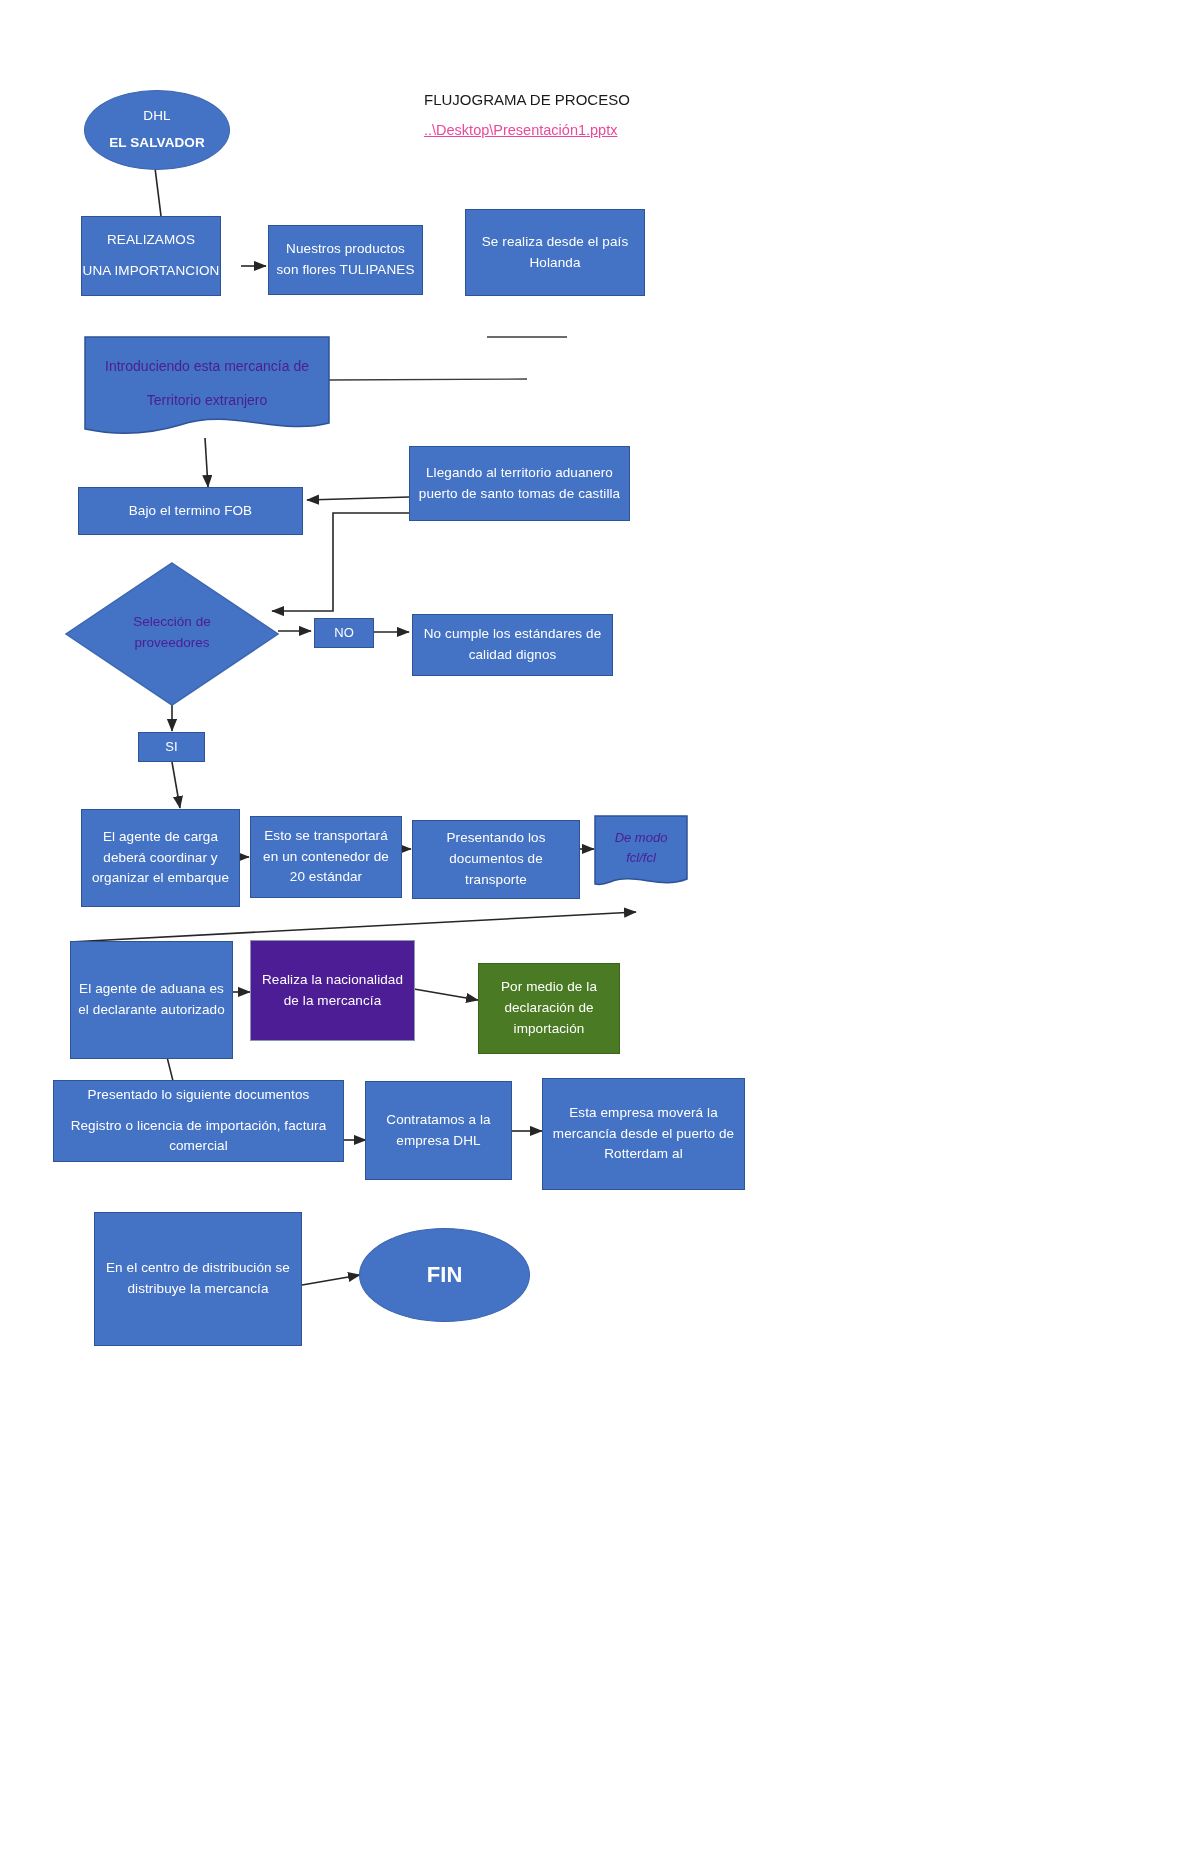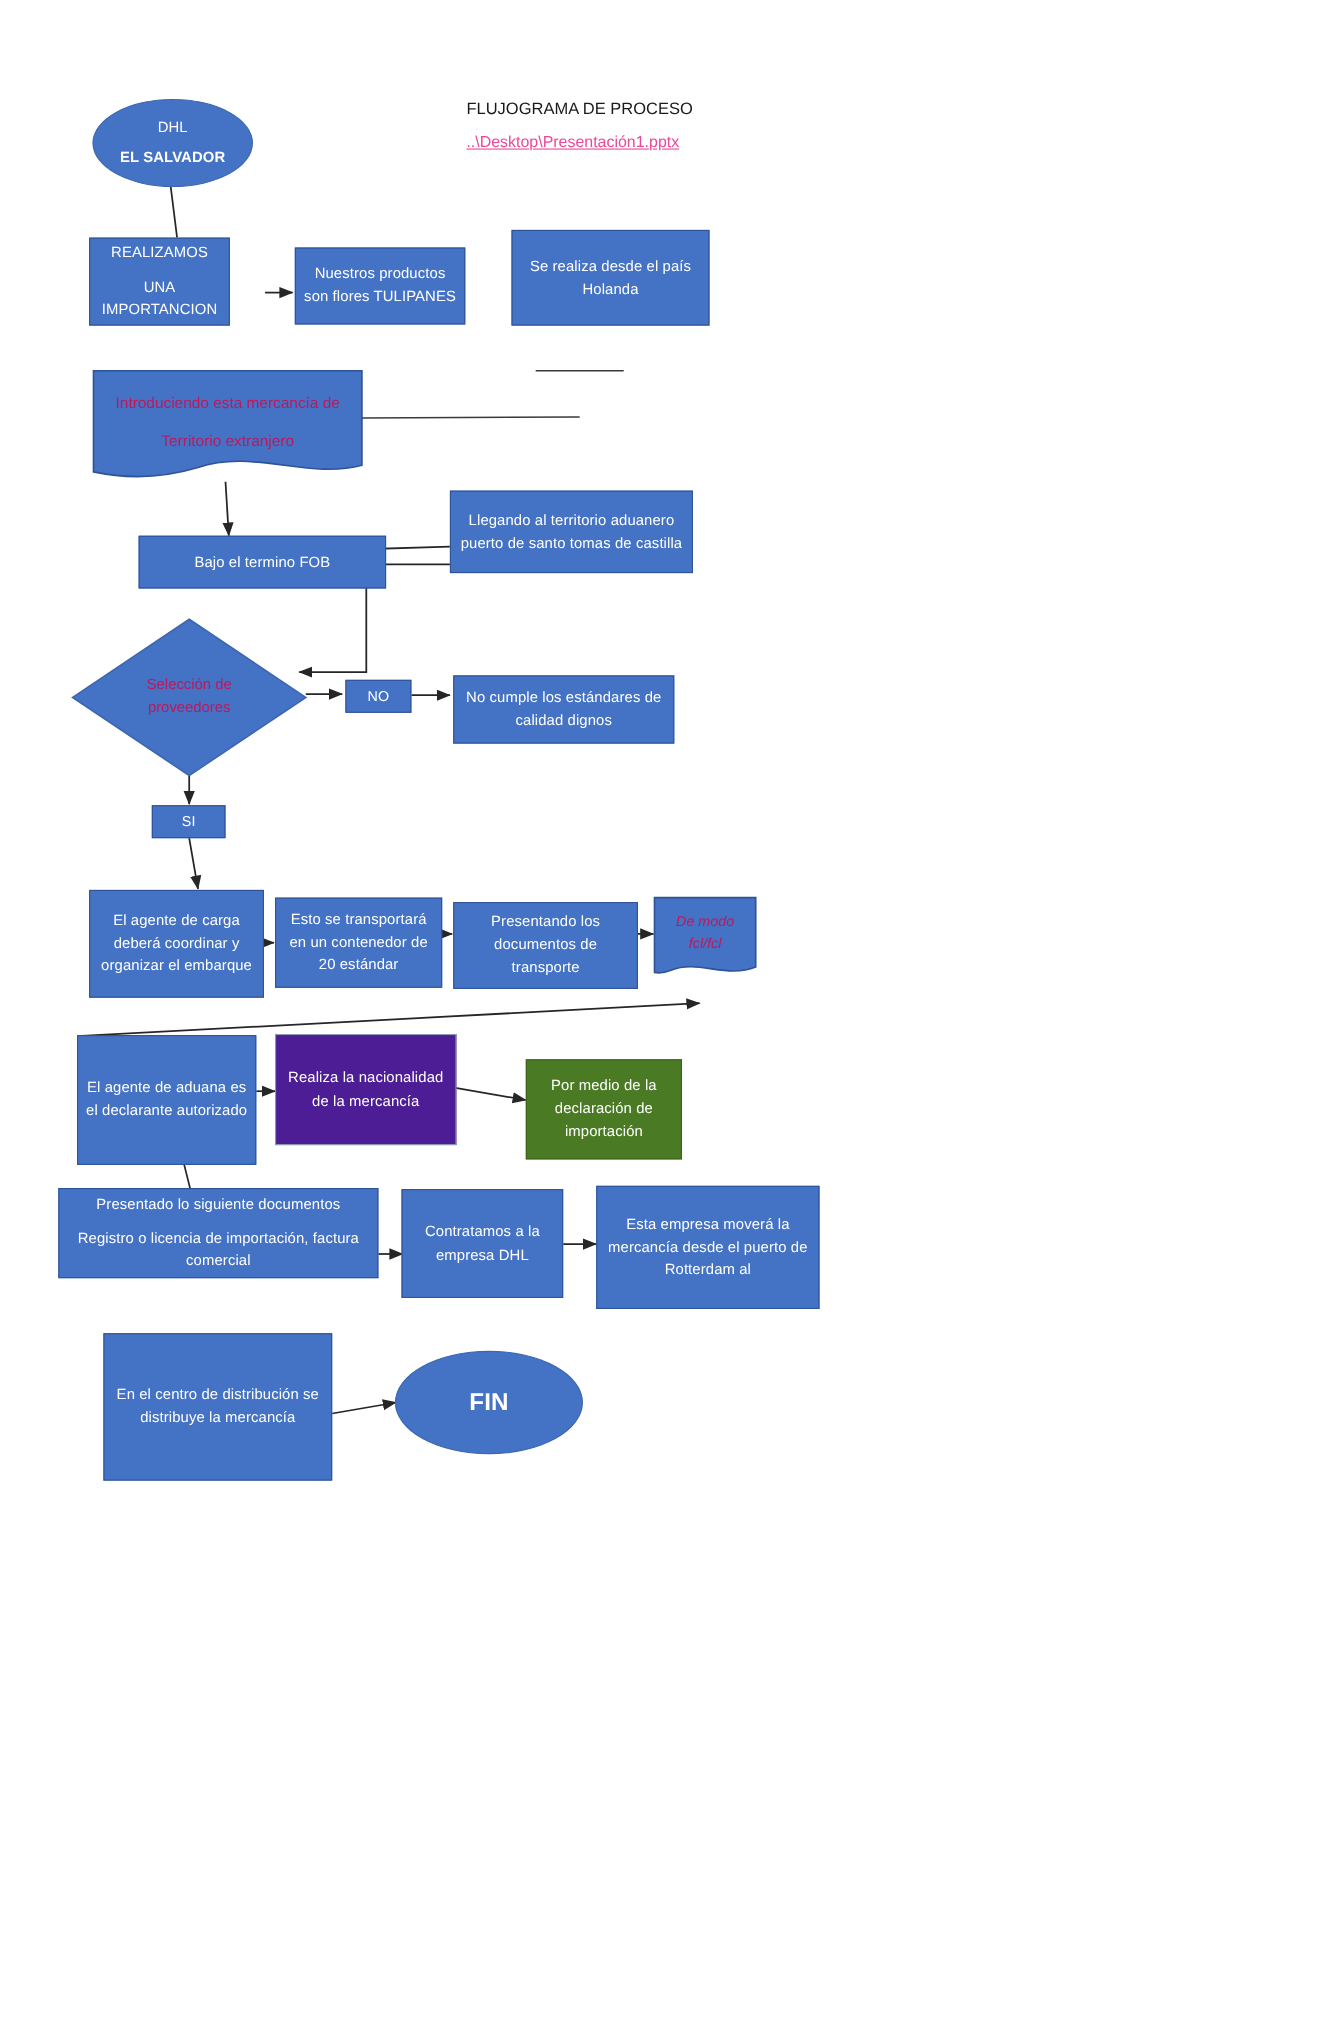--- a/index.html
+++ b/index.html
@@ -104,21 +104,21 @@
     font-size: 22px;
   }
   .svg-text {
     position: absolute;
     box-sizing: border-box;
     display: flex;
     flex-direction: column;
     align-items: center;
     justify-content: center;
     text-align: center;
-    color: #be185d;
+    color: #4c1d95;
     line-height: 1.55;
     pointer-events: none;
   }
 </style>
 </head>
 <body>
 
 <div id="canvas">
 
   <div class="title" style="left:424px; top:91px;">FLUJOGRAMA DE PROCESO</div>
@@ -196,36 +196,36 @@
   <div class="svg-text" style="left:595px; top:823px; width:92px; height:50px; font-size:13px;font-style:italic;">
     <span class="line">De modo</span>
     <span class="line">fcl/fcl</span>
   </div>
 
   <div class="node ellipse" style="left:84px; top:90px; width:146px; height:80px; font-size:13.5px;">
     <span class="line">DHL</span>
     <span class="line" style="font-weight:bold; margin-top:6px;">EL SALVADOR</span>
   </div>
 
-  <div class="node rect" style="left:81px; top:216px; width:128px; height:80px; font-size:13.5px;">
+  <div class="node rect" style="left:81px; top:216px; width:140px; height:80px; font-size:13.5px;">
     <span class="line">REALIZAMOS</span>
     <span class="line" style="margin-top:10px;">UNA IMPORTANCION</span>
   </div>
 
   <div class="node rect bold" style="left:268px; top:225px; width:155px; height:70px; font-size:13.5px;">
     <span class="line">Nuestros productos</span>
     <span class="line">son flores TULIPANES</span>
   </div>
 
   <div class="node rect" style="left:465px; top:209px; width:180px; height:87px; font-size:13.5px;">
     <span class="line">Se realiza desde el país</span>
     <span class="line">Holanda</span>
   </div>
 
-  <div class="node rect" style="left:78px; top:487px; width:225px; height:48px; font-size:13.5px;margin-left:48px;">
+  <div class="node rect" style="left:78px; top:487px; width:225px; height:48px; font-size:13.5px;">
     <span class="line">Bajo el termino FOB</span>
   </div>
 
   <div class="node rect" style="left:409px; top:446px; width:221px; height:75px; font-size:13.5px;">
     <span class="line">Llegando al territorio aduanero</span>
     <span class="line">puerto de santo tomas de castilla</span>
   </div>
 
   <div class="node rect" style="left:314px; top:618px; width:60px; height:30px; font-size:13px;">
     <span class="line">NO</span>

